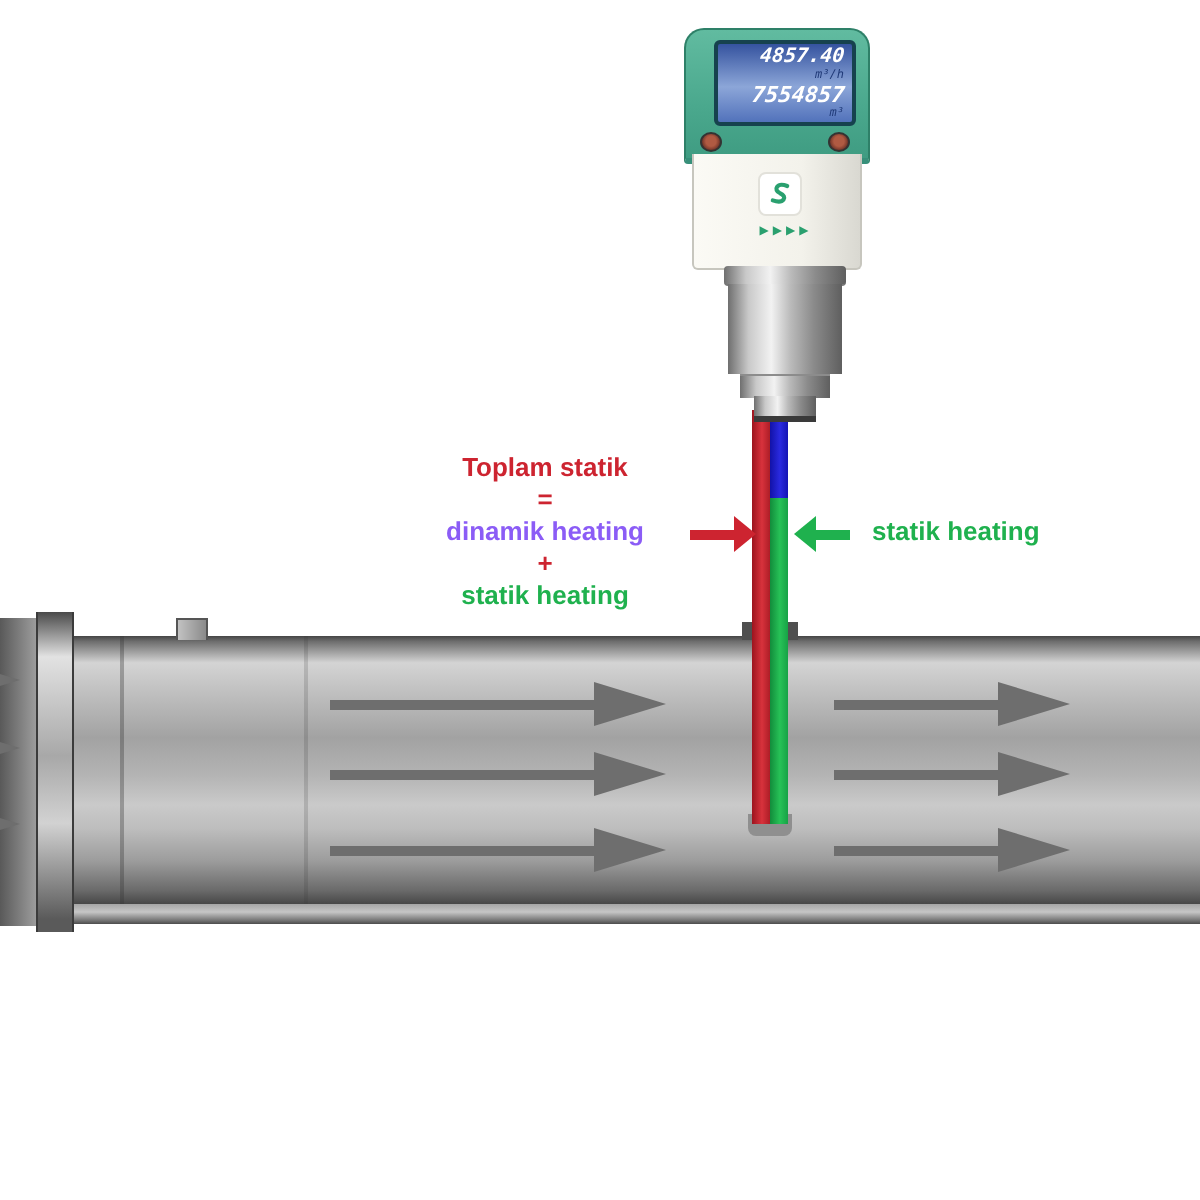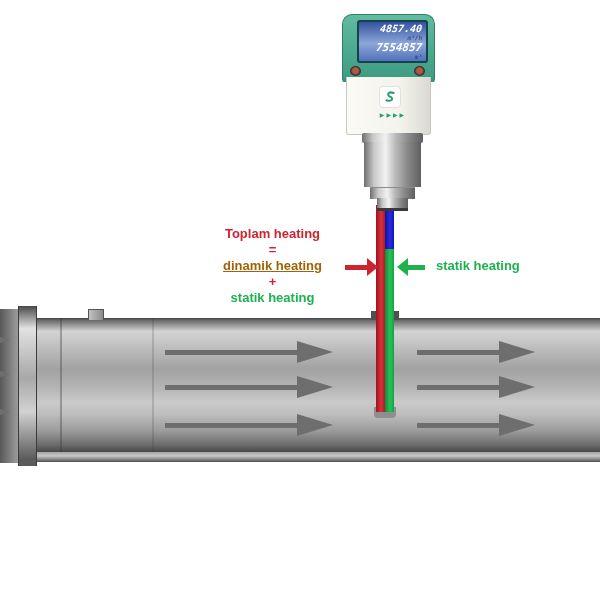--- a/index.html
+++ b/index.html
@@ -64,21 +64,21 @@
 
   .metal{background:linear-gradient(90deg,#6f6f6f 0%,#c9c9c9 18%,#f2f2f2 38%,#bababa 55%,#8b8b8b 75%,#5f5f5f 100%);}
   .ad-ring{left:362px;top:133px;width:61px;height:9px;border-radius:2px;border-bottom:1px solid #777;}
   .ad-main{left:364px;top:142px;width:57px;height:45px;}
   .ad-step{left:370px;top:187px;width:45px;height:11px;border-top:1px solid #8c8c8c;}
   .ad-neck{left:377px;top:198px;width:31px;height:10px;border-bottom:3px solid #3a3a3a;}
 
   
   .labels{left:200px;top:226px;width:145px;text-align:center;font-weight:bold;}
   .labels div{line-height:16px;font-size:13px;}
-  .c-red{color:#cd2430;} .c-blue{color:#a16207;text-decoration:underline;} .c-green{color:#1fb14e;}
+  .c-red{color:#cd2430;} .c-blue{color:#8b5cf6;} .c-green{color:#1fb14e;}
   .op{font-size:14px;}
   .lbl-right{left:436px;top:258px;font-weight:bold;font-size:13px;color:#1fb14e;}
 
   .ann{height:18px;}
   .ann .shaft{position:absolute;top:7px;height:5px;}
   .ann .head-r{position:absolute;top:0;width:0;height:0;
     border-top:9px solid transparent;border-bottom:9px solid transparent;border-left:11px solid #cd2430;}
   .ann .head-l{position:absolute;top:0;width:0;height:0;
     border-top:9px solid transparent;border-bottom:9px solid transparent;border-right:11px solid #1fb14e;}
 </style>
@@ -153,21 +153,21 @@
     </svg>
   </div>
   <div class="abs navarrows">▶▶▶▶</div>
 
   <div class="abs metal ad-ring"></div>
   <div class="abs metal ad-main"></div>
   <div class="abs metal ad-step"></div>
   <div class="abs metal ad-neck"></div>
 
   <div class="abs labels">
-    <div class="c-red">Toplam heating</div>
+    <div class="c-red">Toplam statik</div>
     <div class="c-red op">=</div>
     <div class="c-blue">dinamik heating</div>
     <div class="c-red op">+</div>
     <div class="c-green">statik heating</div>
   </div>
 
   <div class="abs ann" style="left:345px;top:258px;">
     <span class="shaft" style="left:0;width:22px;background:#cd2430;"></span>
     <span class="head-r" style="left:22px;"></span>
   </div>

